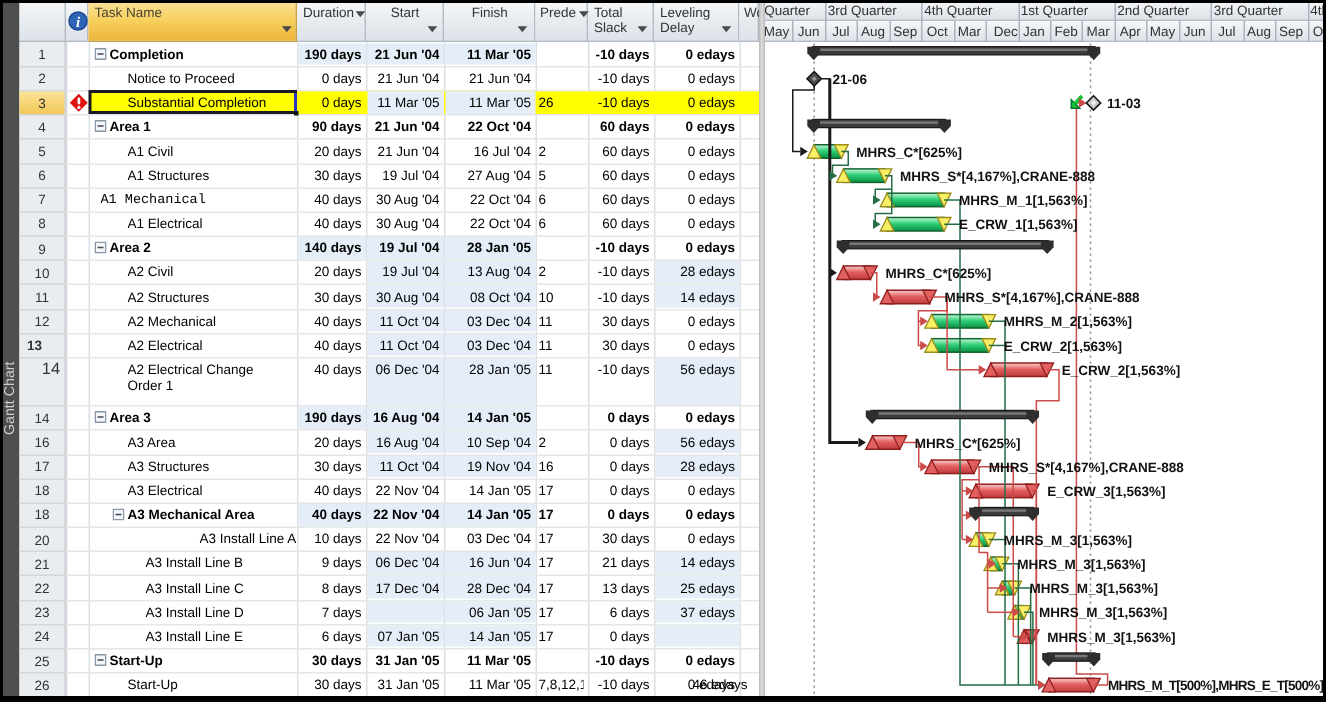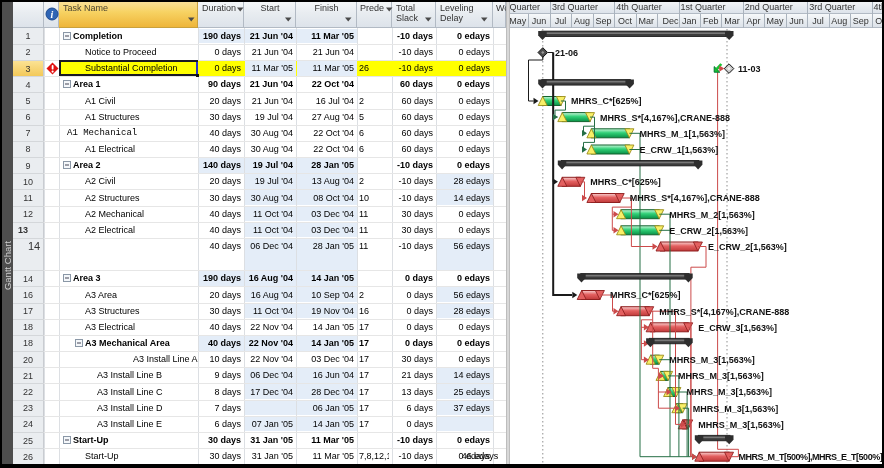--- a/index.html
+++ b/index.html
@@ -284,20 +284,21 @@
 <div class="abs" style="left:244.5px;top:222.7px;width:51.0px;height:14.7px;background:#e4edf8;"></div>
 <div class="cell " style="left:246.0px;top:224.8px;width:47.0px;height:11px;text-align:right;">11 Oct '04</div>
 <div class="abs" style="left:296.5px;top:222.7px;width:60.0px;height:14.7px;background:#e4edf8;"></div>
 <div class="cell " style="left:298.0px;top:224.8px;width:56.0px;height:11px;text-align:right;">03 Dec '04</div>
 <div class="cell " style="left:359.0px;top:224.8px;width:30.0px;height:11px;">11</div>
 <div class="cell " style="left:394.0px;top:224.8px;width:39.0px;height:11px;text-align:right;">30 days</div>
 <div class="cell " style="left:438.0px;top:224.8px;width:52.0px;height:11px;text-align:right;">0 edays</div>
 <div class="abs" style="left:13px;top:270.2px;width:493px;height:1px;background:#e6e6e6;"></div>
 <div class="abs" style="left:13px;top:270.2px;width:31px;height:1px;background:#d4d7da;"></div>
 <div class="abs" style="left:19px;top:238.4px;width:30px;height:31.3px;font-size:11px;color:#333;text-align:center;line-height:16px;">14</div>
+<div class="cell " style="left:85px;top:241.0px;width:111px;height:29.3px;white-space:normal;">A2 Electrical Change Order&nbsp;1</div>
 <div class="cell " style="left:200.0px;top:241.0px;width:41.0px;height:11px;text-align:right;">40 days</div>
 <div class="abs" style="left:244.5px;top:238.9px;width:51.0px;height:30.8px;background:#e4edf8;"></div>
 <div class="cell " style="left:246.0px;top:241.0px;width:47.0px;height:11px;text-align:right;">06 Dec '04</div>
 <div class="abs" style="left:296.5px;top:238.9px;width:60.0px;height:30.8px;background:#e4edf8;"></div>
 <div class="cell " style="left:298.0px;top:241.0px;width:56.0px;height:11px;text-align:right;">28 Jan '05</div>
 <div class="cell " style="left:359.0px;top:241.0px;width:30.0px;height:11px;">11</div>
 <div class="cell " style="left:394.0px;top:241.0px;width:39.0px;height:11px;text-align:right;">-10 days</div>
 <div class="abs" style="left:436.5px;top:238.9px;width:56.0px;height:30.8px;background:#e4edf8;"></div>
 <div class="cell " style="left:438.0px;top:241.0px;width:52.0px;height:11px;text-align:right;">56 edays</div>
 <div class="abs" style="left:13px;top:286.4px;width:493px;height:1px;background:#e6e6e6;"></div>

